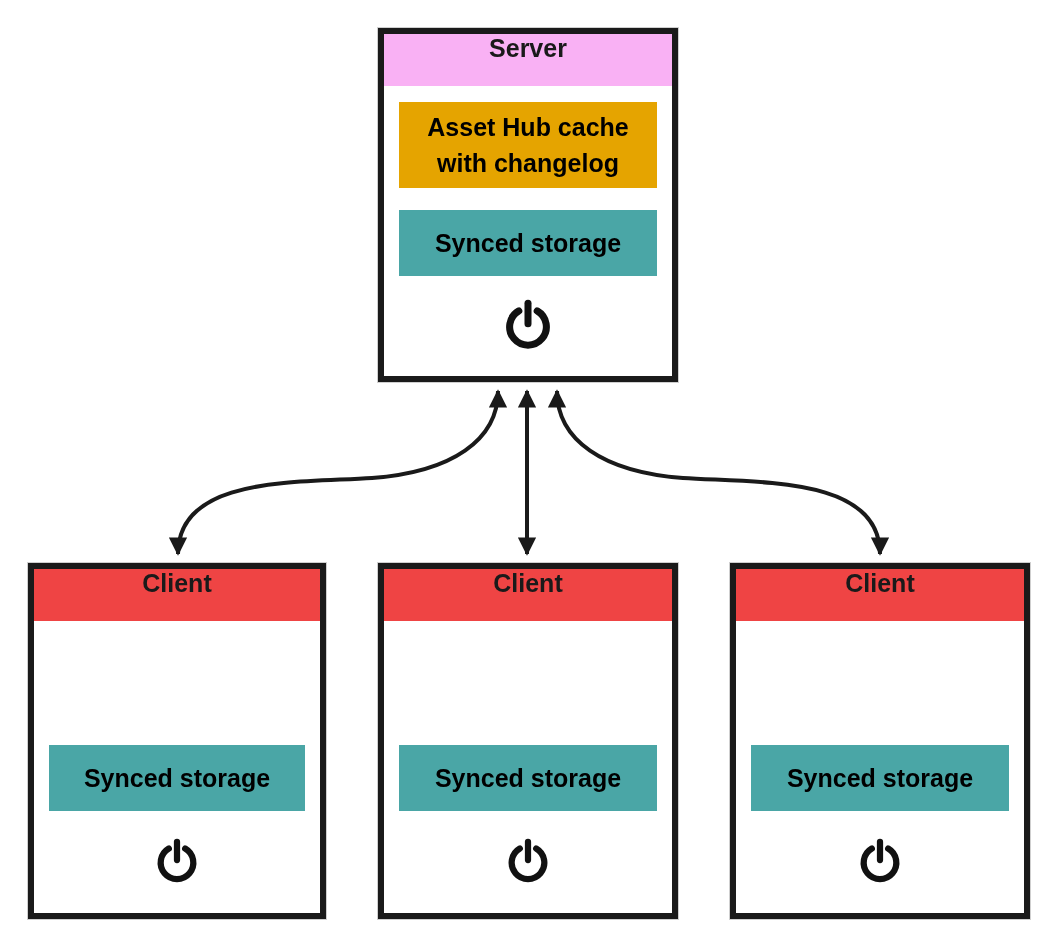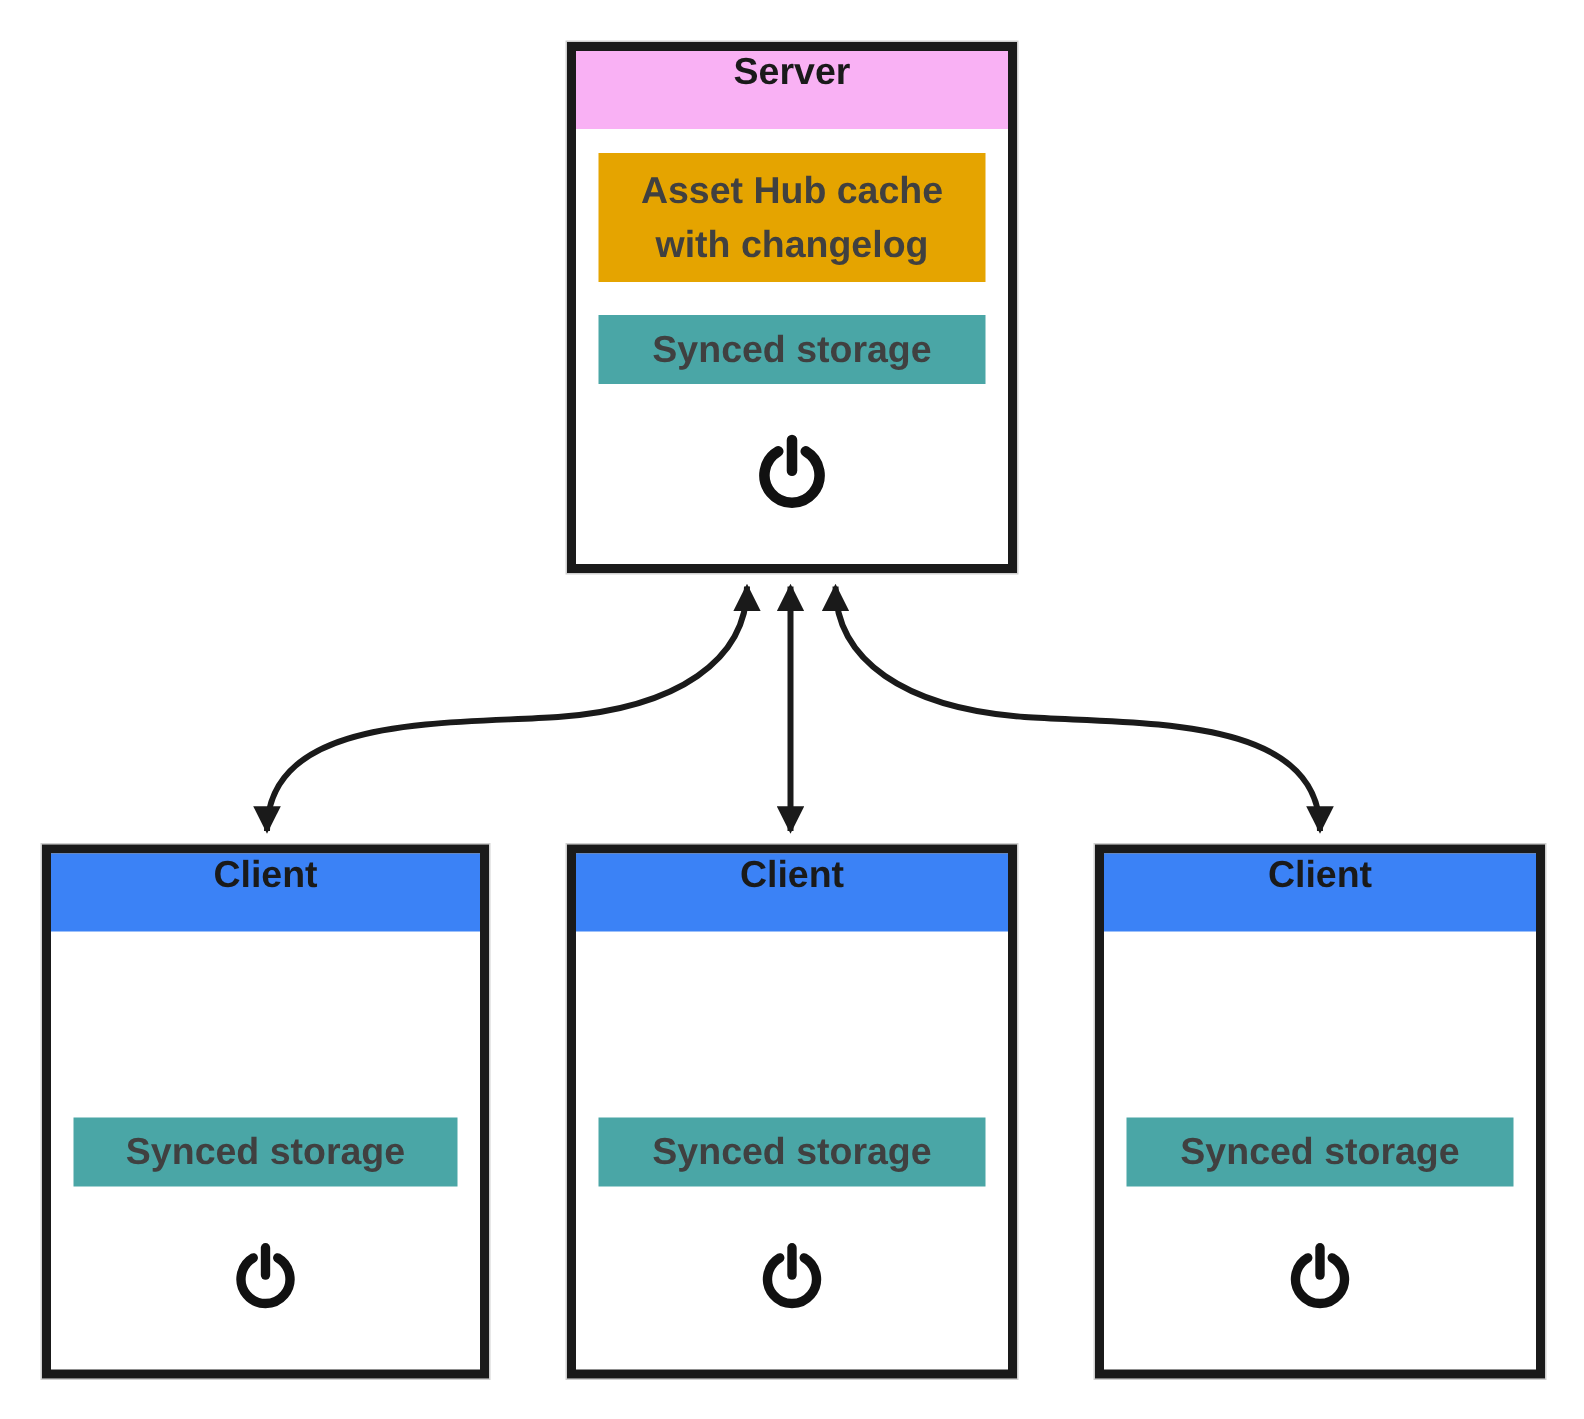--- a/index.html
+++ b/index.html
@@ -32,44 +32,44 @@
   .node-header {
     flex: 0 0 52px;
     display: flex;
     align-items: flex-start;
     justify-content: center;
     font-size: 25px;
     font-weight: bold;
     color: #1a1a1a;
   }
   .server-header { background: #f9b1f4; }
-  .client-header { background: #3b82f6; }
+  .client-header { background: #ef4444; }
 
   .badge {
     margin: 0 15px;
     display: flex;
     align-items: center;
     justify-content: center;
     text-align: center;
-    color: #404040;
+    color: #000000;
     font-size: 25px;
     font-weight: bold;
     line-height: 1.45;
     box-sizing: border-box;
     flex: 0 0 auto;
   }
   .cache-badge {
     margin-top: 16px;
     min-height: 86px;
     background: #e5a400;
     padding: 4px 12px;
   }
   .storage-badge {
     background: #4aa6a6;
-    height: 46px;
+    height: 66px;
     align-items: center;
   }
   .server-storage { margin-top: 22px; }
   .client-storage { margin-top: 124px; }
 
   .power-row {
     flex: 1 1 auto;
     display: flex;
     align-items: center;
     justify-content: center;

